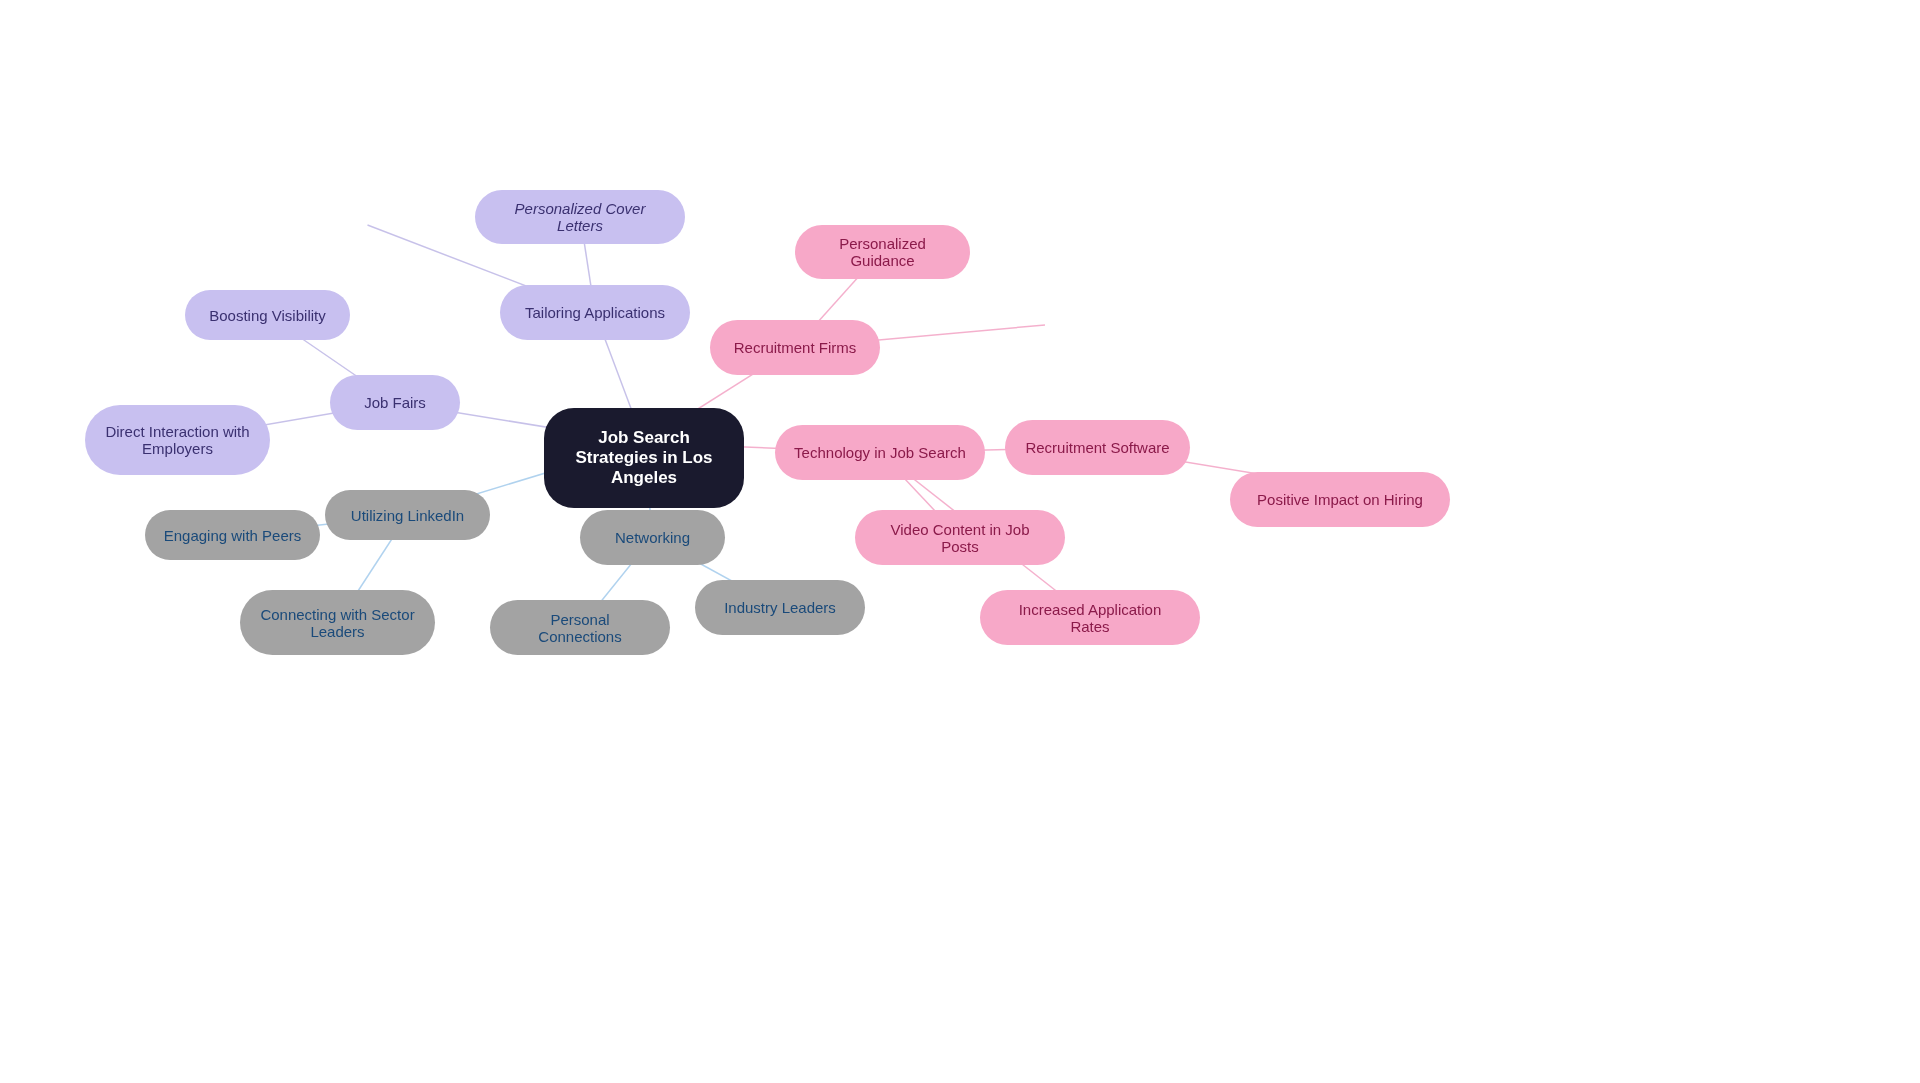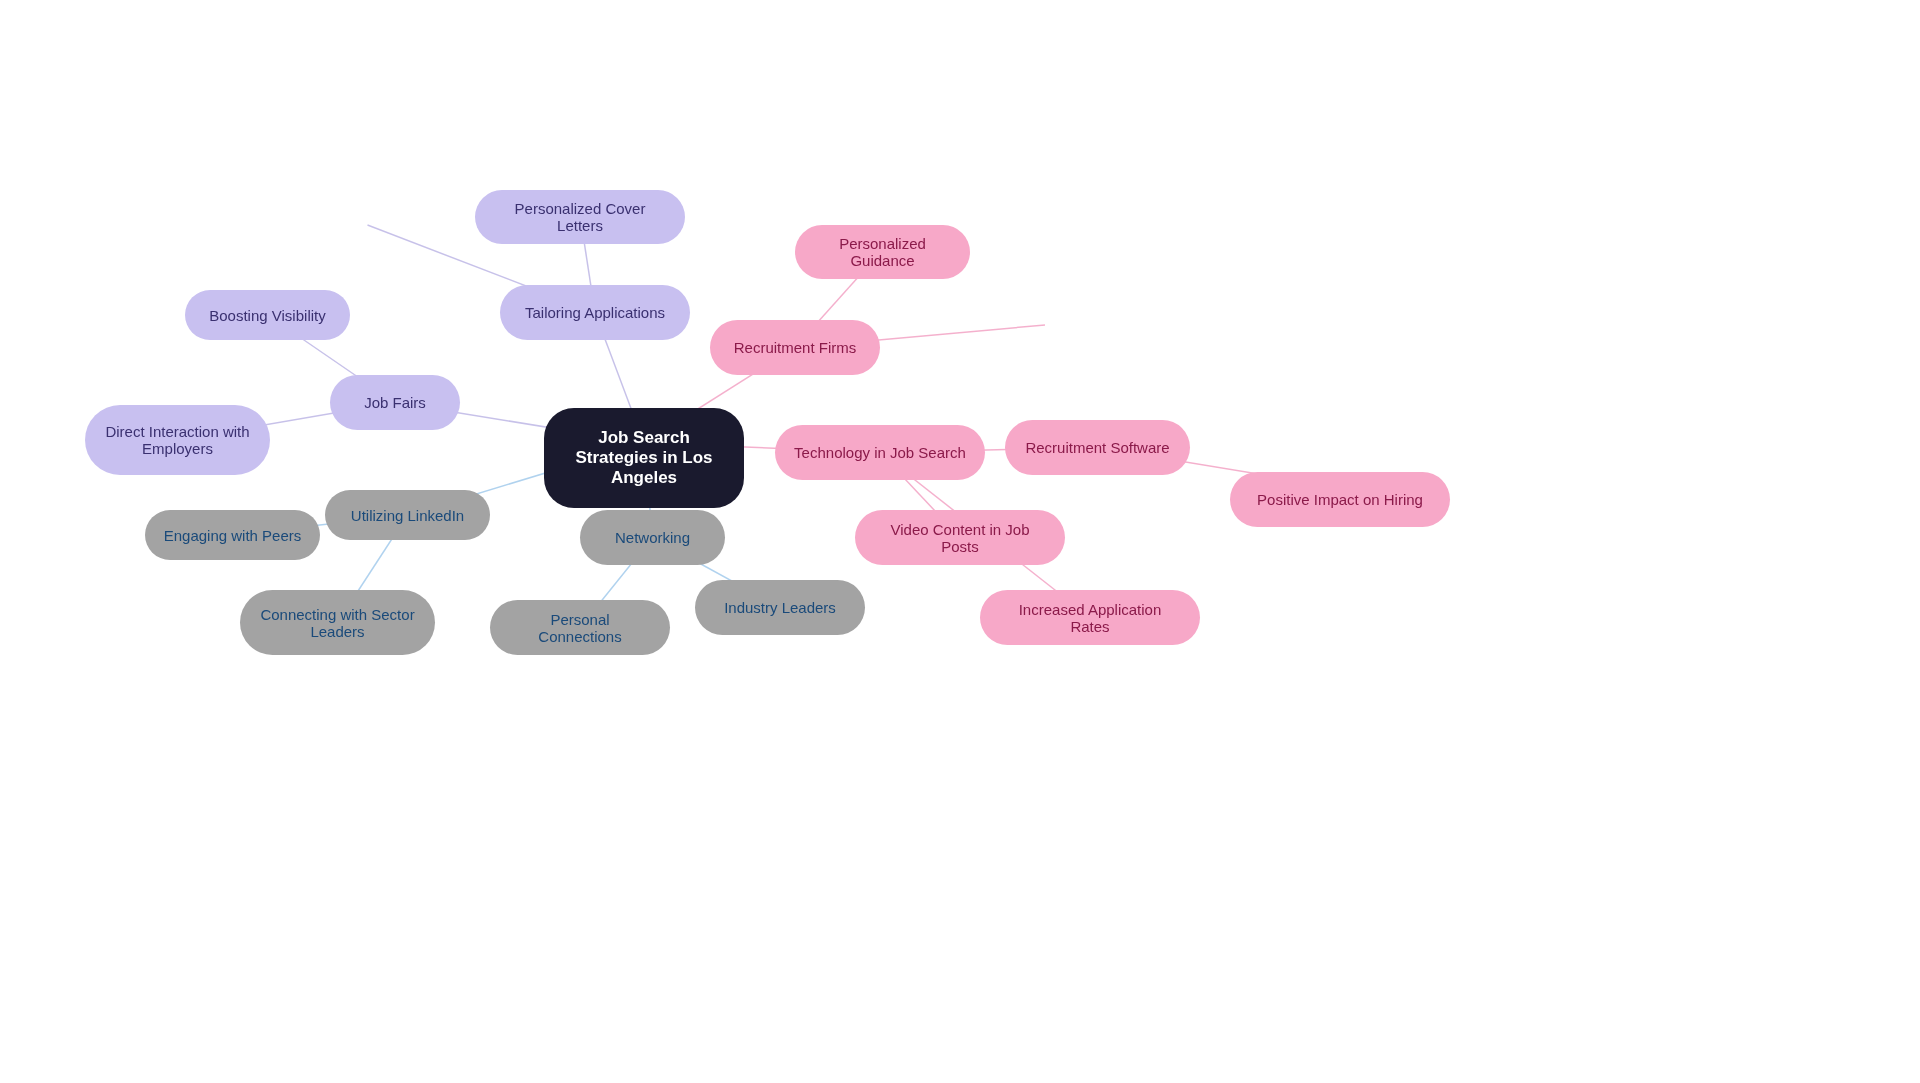--- a/index.html
+++ b/index.html
@@ -81,21 +81,21 @@
       <line x1="795" y1="347.5" x2="882.5" y2="250" stroke="#f090b8" stroke-width="1.5" opacity="0.7"></line>
       <line x1="795" y1="347.5" x2="1045" y2="325" stroke="#f090b8" stroke-width="1.5" opacity="0.7"></line>
       <line x1="644" y1="443" x2="880" y2="452.5" stroke="#f090b8" stroke-width="1.5" opacity="0.7"></line>
       <line x1="880" y1="452.5" x2="1097.5" y2="447.5" stroke="#f090b8" stroke-width="1.5" opacity="0.7"></line>
       <line x1="1097.5" y1="447.5" x2="1340" y2="487.5" stroke="#f090b8" stroke-width="1.5" opacity="0.7"></line>
       <line x1="880" y1="452.5" x2="960" y2="537.5" stroke="#f090b8" stroke-width="1.5" opacity="0.7"></line>
       <line x1="880" y1="452.5" x2="1090" y2="617.5" stroke="#f090b8" stroke-width="1.5" opacity="0.7"></line>
     </svg>
 <div class="node node-center" style="left: 544px; top: 408px; width: 200px; min-height: 70px;">Job Search Strategies in Los Angeles</div>
     <div class="node node-purple" style="left: 500px; top: 285px; width: 190px; min-height: 55px; text-align: center;">Tailoring Applications</div>
-    <div class="node node-purple" style="left: 475px; top: 190px; width: 210px; min-height: 50px;">Personalized Cover Letters</div>
+    <div class="node node-purple" style="left: 475px; top: 190px; width: 210px; min-height: 50px; font-style: italic;">Personalized Cover Letters</div>
     <div class="node node-purple" style="left: 330px; top: 375px; width: 130px; min-height: 55px;">Job Fairs</div>
     <div class="node node-purple" style="left: 185px; top: 290px; width: 165px; min-height: 50px;">Boosting Visibility</div>
     <div class="node node-purple" style="left: 85px; top: 405px; width: 185px; min-height: 70px;">Direct Interaction with Employers</div>
     <div class="node node-blue" style="left: 325px; top: 490px; width: 165px; min-height: 50px;">Utilizing LinkedIn</div>
     <div class="node node-blue" style="left: 145px; top: 510px; width: 175px; min-height: 50px;">Engaging with Peers</div>
     <div class="node node-blue" style="left: 240px; top: 590px; width: 195px; min-height: 65px;">Connecting with Sector Leaders</div>
     <div class="node node-blue" style="left: 580px; top: 510px; width: 145px; min-height: 55px;">Networking</div>
     <div class="node node-blue" style="left: 490px; top: 600px; width: 180px; min-height: 55px;">Personal Connections</div>
     <div class="node node-blue" style="left: 695px; top: 580px; width: 170px; min-height: 55px;">Industry Leaders</div>
     <div class="node node-pink" style="left: 795px; top: 225px; width: 175px; min-height: 50px;">Personalized Guidance</div>

